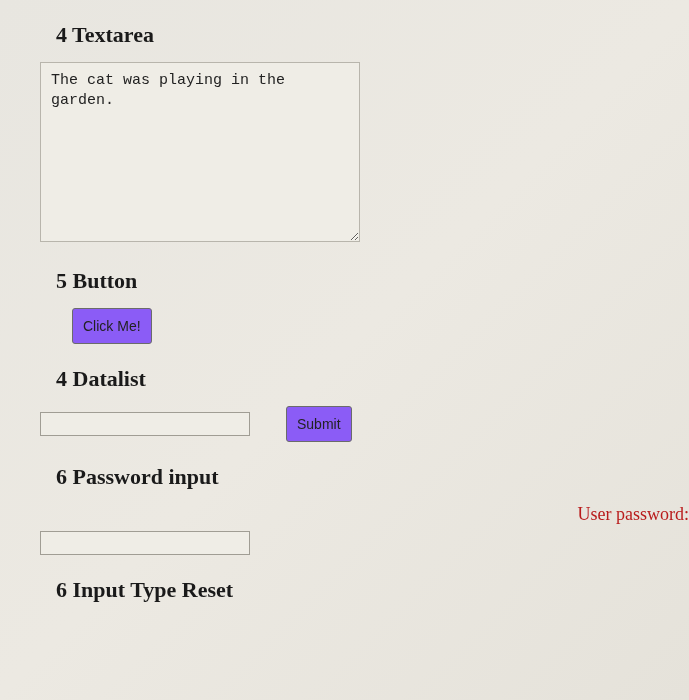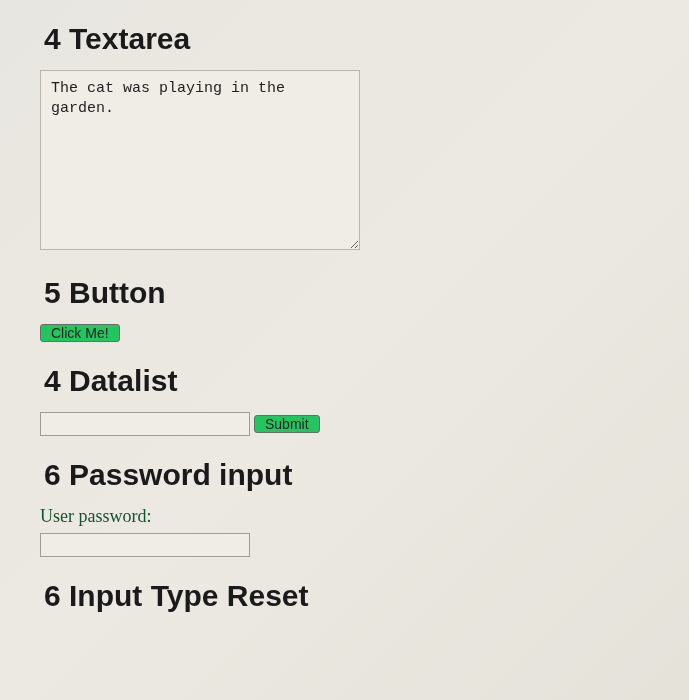--- a/index.html
+++ b/index.html
@@ -8,67 +8,69 @@
     body {
       margin: 0;
       padding: 0 0 0 40px;
       font-family: 'Times New Roman', Times, serif;
       background: linear-gradient(135deg, #e8e6e0 0%, #ece9e2 50%, #e5e2da 100%);
       width: 689px;
       height: 700px;
       overflow: hidden;
     }
     h2 {
-      font-family: Liberation Sans, sans-serif;
+      font-family: Liberation Serif, serif;
       font-weight: bold;
-      font-size: 30px;
+      font-size: 22px;
       color: #1a1a1a;
-      margin: 22px 0 14px 4px;
+      margin: 22px 0 14px 16px;
     }
     textarea {
       width: 320px;
       height: 180px;
       padding: 8px 10px;
       font-family: 'Courier New', Courier, monospace;
       font-size: 15px;
       line-height: 1.3;
       border: 1px solid #b8b5ac;
       background: #efede6;
       resize: both;
       color: #222;
     }
     button, input[type="submit"] {
       font-family: Arial, Helvetica, sans-serif;
       font-size: 14px;
-      padding: 0 10px;
+      padding: 9px 10px;
       border: 1px solid #6b6b6b;
       border-radius: 3px;
-      background: #22c55e;
+      background: #8b5cf6;
       color: #222;
       cursor: pointer;
+      margin-left: 32px;
     }
     .datalist-row {
       display: flex;
       align-items: center;
       gap: 4px;
     }
     input[type="text"], input[type="password"] {
       font-family: Arial, Helvetica, sans-serif;
       font-size: 14px;
       padding: 3px 6px;
       border: 1px solid #a09d94;
       background: #efede6;
       width: 210px;
     }
     .password-label {
       font-family: 'Times New Roman', Times, serif;
       font-size: 18px;
-      color: #14532d;
+      color: #b91c1c;
       display: block;
       margin-bottom: 6px;
+      text-align: right;
     }
     .section {
       margin-bottom: 8px;
     }
   </style>
 </head>
 <body>
 
 <div class="section">
   <h2>4 Textarea</h2>

